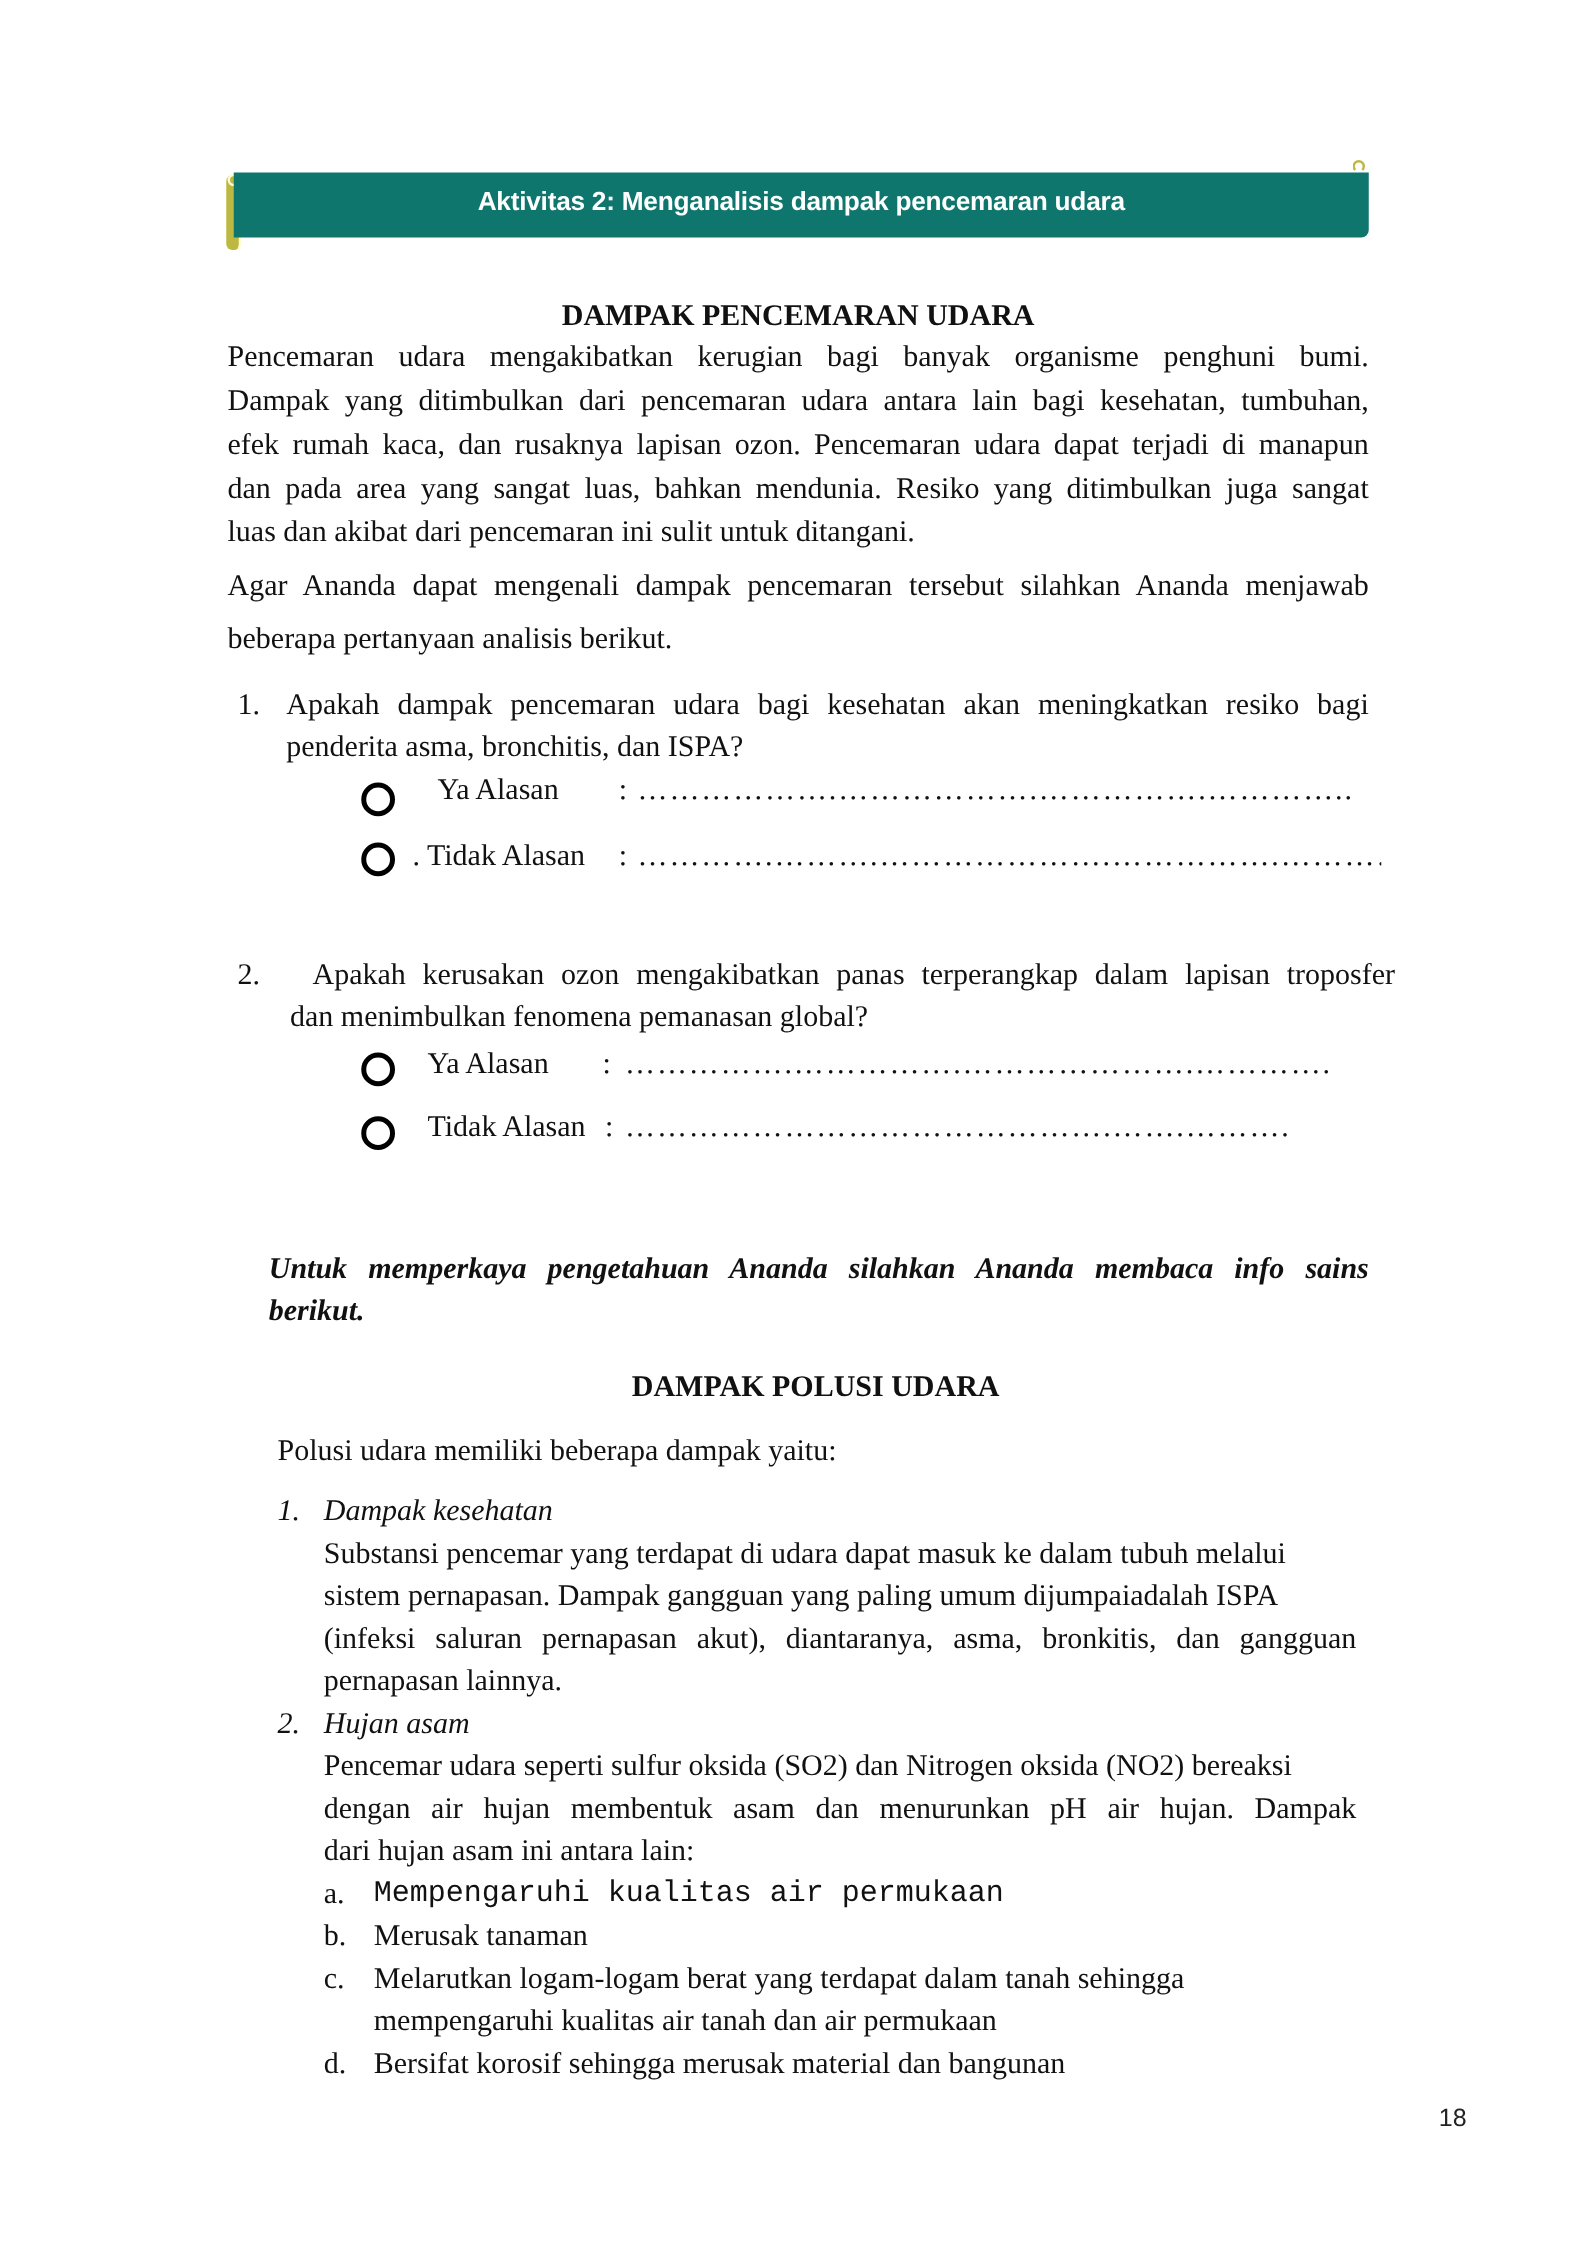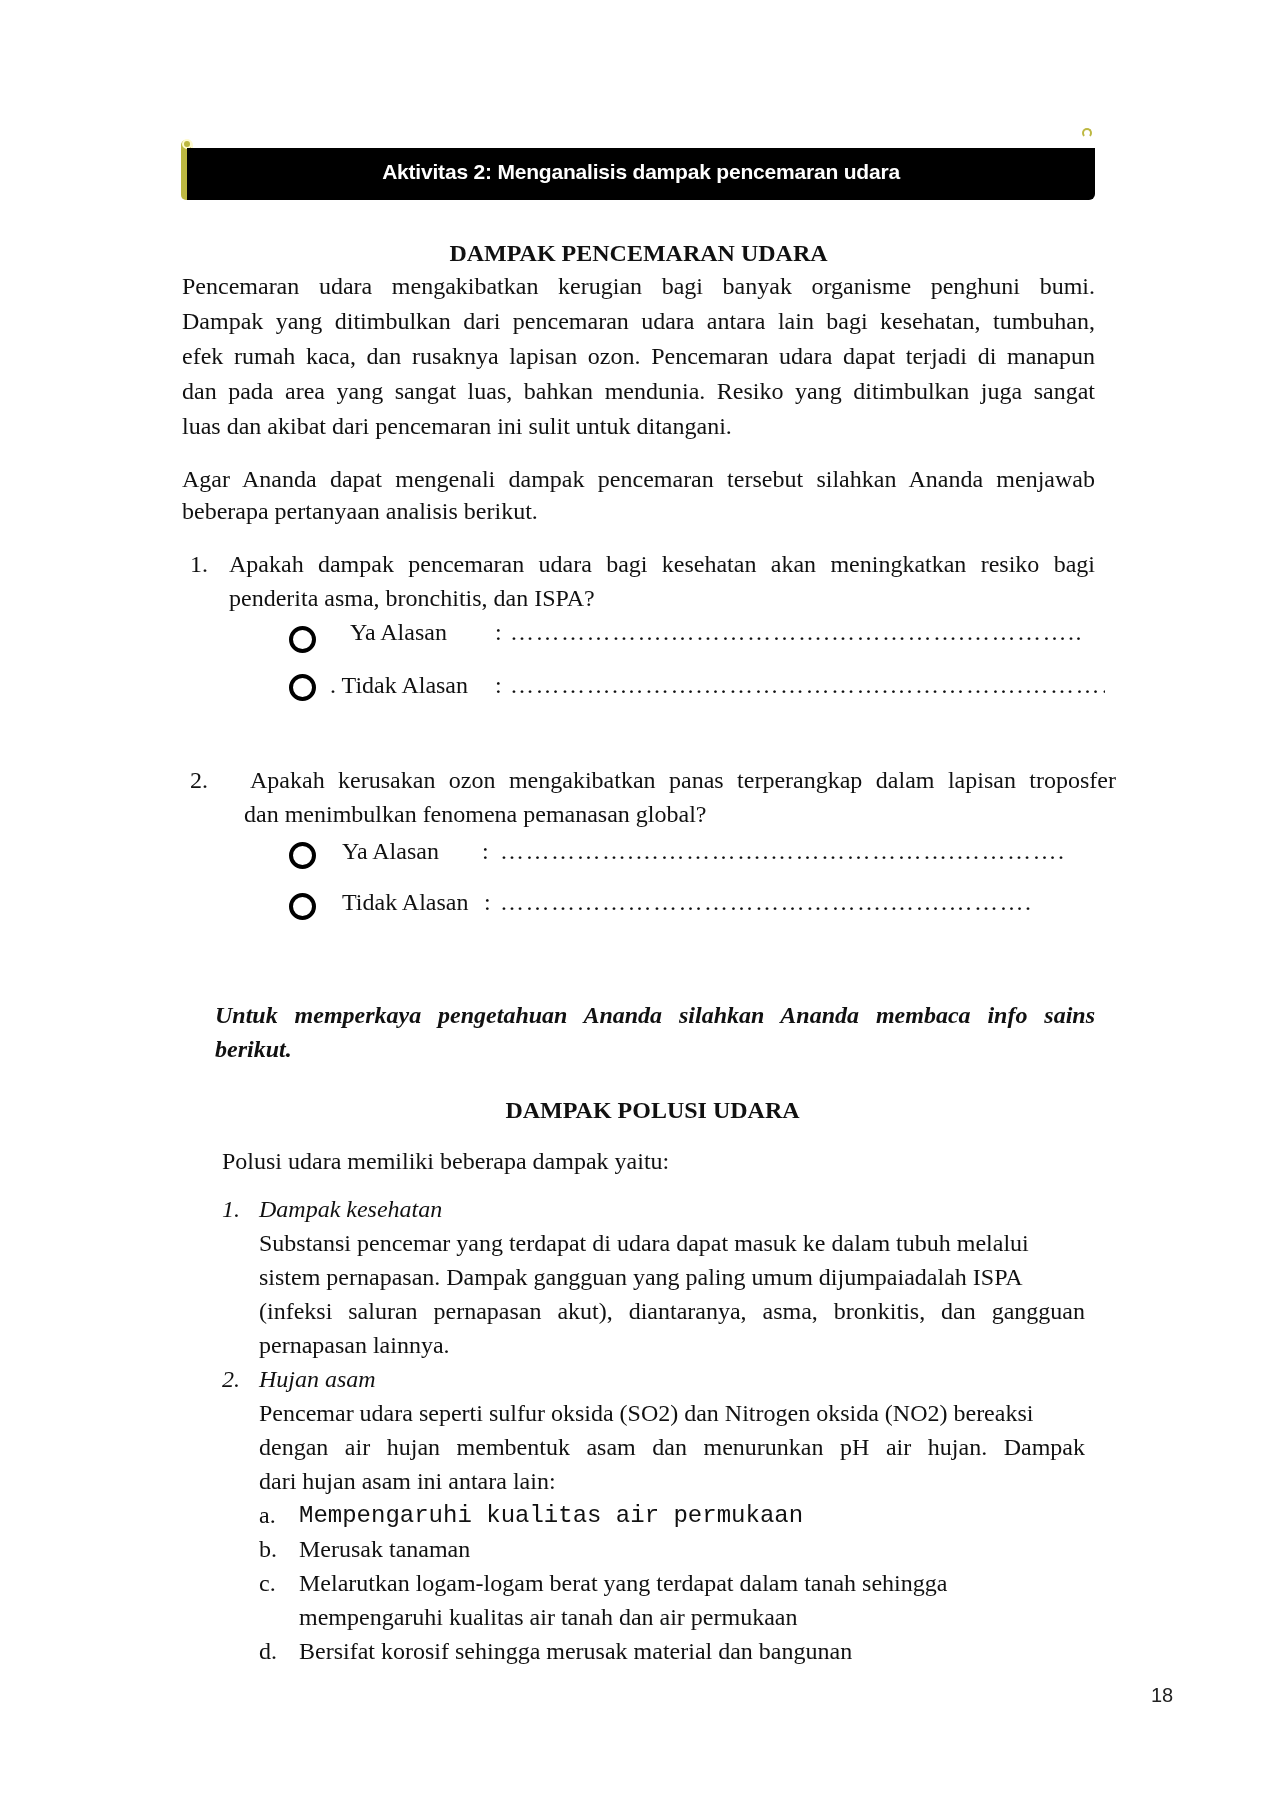--- a/index.html
+++ b/index.html
@@ -1,19 +1,19 @@
 <!DOCTYPE html>
 <html><head>
 <meta charset="utf-8">
 <style>
   html, body { margin:0; padding:0; background:#ffffff; }
   body { width:1273px; height:1800px; position:relative; overflow:hidden;
          font-family:"Liberation Serif", serif; color:#111; }
   .abs { position:absolute; }
-  .banner { left:187px; top:148px; width:908px; height:52px; background:#000000;
+  .banner { left:187px; top:138px; width:908px; height:52px; background:#0f766e;
             border-radius:0 0 6px 0; }
   .banner-title { position:absolute; left:0; right:0; top:12px; text-align:center;
             color:#ffffff; font-family:"Liberation Sans", sans-serif; font-weight:bold;
             font-size:21px; letter-spacing:-0.2px; }
   .scroll-left { left:181px; top:140px; width:10px; height:60px; background:#BDB842;
             border-radius:5px; border-right:2px solid #fffbd0; }
   .scroll-left-curl { left:182px; top:139px; width:6px; height:6px; border:2px solid #fffbd0;
             border-radius:50%; }
   .scroll-right-curl { left:1082px; top:128px; width:6px; height:6px; border:2px solid #BDB842;
             border-radius:50%; border-bottom-color:transparent; }
@@ -40,21 +40,21 @@
 
 <div>
   <div class="abs justify-line" style="left:182px; width:913px; top:273px;">Pencemaran udara mengakibatkan kerugian bagi banyak organisme penghuni bumi.</div>
   <div class="abs justify-line" style="left:182px; width:913px; top:308px;">Dampak yang ditimbulkan dari pencemaran udara antara lain bagi kesehatan, tumbuhan,</div>
   <div class="abs justify-line" style="left:182px; width:913px; top:343px;">efek rumah kaca, dan rusaknya lapisan ozon. Pencemaran udara dapat terjadi di manapun</div>
   <div class="abs justify-line" style="left:182px; width:913px; top:378px;">dan pada area yang sangat luas, bahkan mendunia. Resiko yang ditimbulkan juga sangat</div>
   <div class="abs line" style="left:182px; top:413px;">luas dan akibat dari pencemaran ini sulit untuk ditangani.</div>
 </div>
 
 <div>
-  <div class="abs justify-line" style="left:182px; width:913px; top:466px;">Agar Ananda dapat mengenali dampak pencemaran tersebut silahkan Ananda menjawab</div>
+  <div class="abs justify-line" style="left:182px; width:913px; top:456px;">Agar Ananda dapat mengenali dampak pencemaran tersebut silahkan Ananda menjawab</div>
   <div class="abs line" style="left:182px; top:498px;">beberapa pertanyaan analisis berikut.</div>
 </div>
 
 <div>
   <div class="abs line" style="left:190px; top:551px;">1.</div>
   <div class="abs justify-line" style="left:229px; width:866px; top:551px;">Apakah dampak pencemaran udara bagi kesehatan akan meningkatkan resiko bagi</div>
   <div class="abs line" style="left:229px; top:585px;">penderita asma, bronchitis, dan ISPA?</div>
 
   <div class="abs radio" style="left:289px; top:626px;"></div>
   <div class="abs line" style="left:350px; top:619px;">Ya  Alasan</div>
@@ -63,21 +63,21 @@
 
   <div class="abs radio" style="left:289px; top:674px;"></div>
   <div class="abs line" style="left:330px; top:672px;">. Tidak Alasan</div>
   <div class="abs line" style="left:495px; top:672px;">:</div>
   <div class="abs dots" style="left:510px; width:595px; top:672px;">………….……….………………….…………….…………</div>
 </div>
 
 <div>
   <div class="abs line" style="left:190px; top:767px;">2.</div>
   <div class="abs justify-line" style="left:229px; width:866px; top:767px;margin-left:21px;">Apakah kerusakan ozon mengakibatkan panas terperangkap dalam lapisan troposfer</div>
-  <div class="abs line" style="left:244px; top:801px;text-align:right;">dan menimbulkan fenomena pemanasan global?</div>
+  <div class="abs line" style="left:232px; top:801px;text-align:right;">dan menimbulkan fenomena pemanasan global?</div>
 
   <div class="abs radio" style="left:289px; top:842px;"></div>
   <div class="abs line" style="left:342px; top:838px;">Ya Alasan</div>
   <div class="abs line" style="left:482px; top:838px;">:</div>
   <div class="abs dots" style="left:500px; width:600px; top:838px;">…………….…………….………………….………….</div>
 
   <div class="abs radio" style="left:289px; top:893px;"></div>
   <div class="abs line" style="left:342px; top:889px;">Tidak Alasan</div>
   <div class="abs line" style="left:484px; top:889px;">:</div>
   <div class="abs dots" style="left:500px; width:600px; top:889px;">……………………………………….…….……….</div>

